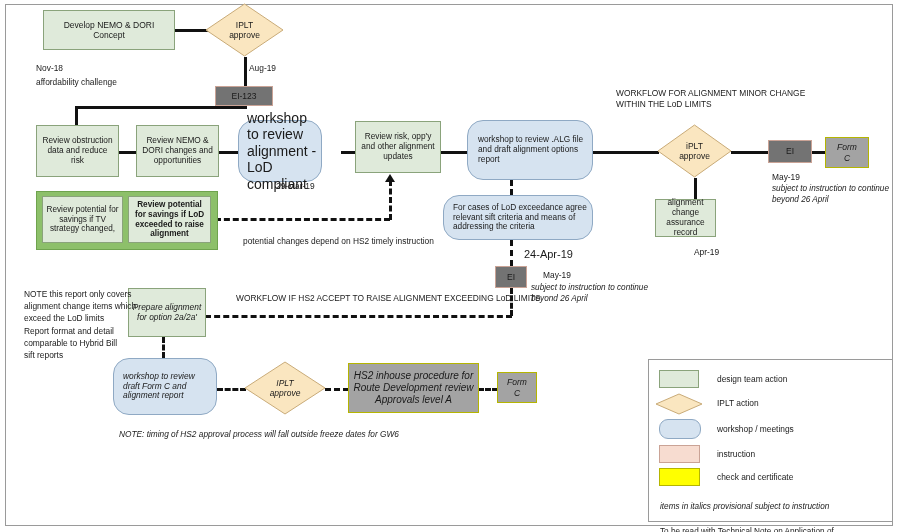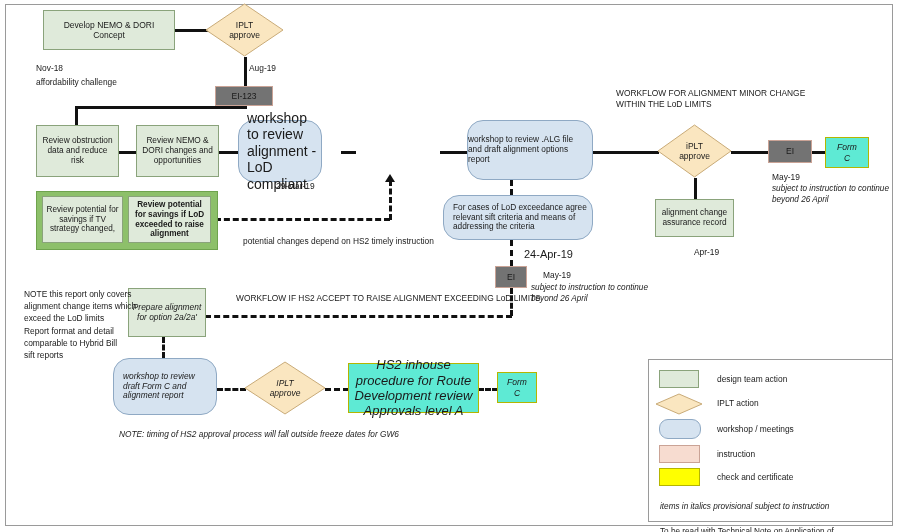--- a/index.html
+++ b/index.html
@@ -7,21 +7,21 @@
   #canvas{position:relative;width:900px;height:532px;background:#fff;overflow:hidden;}
   #frame{position:absolute;left:5px;top:4px;width:888px;height:522px;border:1px solid #9a9a9a;box-sizing:border-box;}
 
   .node{position:absolute;box-sizing:border-box;display:flex;align-items:center;justify-content:center;text-align:center;line-height:1.18;color:#1a1a1a;}
   .node span{display:block;width:100%;padding:0 3px;}
 
   .green{background:#dfeada;border:1px solid #8aa37b;}
   .greenwrap{background:#8dc06a;border:1px solid #6fa34e;}
   .blue{background:#d6e3f0;border:1px solid #8fa9c4;border-radius:16px;}
   .peach{background:#737373;border:1px solid #caa396;}
-  .yellow{background:#5eead4;border:1px solid #b5b500;}
+  .yellow{background:#a3a3a3;border:1px solid #b5b500;}
   .diamond-shape{position:absolute;}
   .diamond-shape svg{position:absolute;left:0;top:0;}
   .diamond-shape .dlabel{position:absolute;left:0;top:0;width:100%;height:100%;display:flex;align-items:center;justify-content:center;text-align:center;line-height:1.18;color:#1a1a1a;}
 
   .txt{position:absolute;color:#1a1a1a;line-height:1.32;white-space:pre-line;}
   .ital{font-style:italic;}
 
   .line{position:absolute;background:#111;}
   .hline{height:3px;}
   .vline{width:3px;}
@@ -99,38 +99,41 @@
   </div>
 
   <div class="node green" style="left:36px;top:125px;width:83px;height:52px;font-size:8.3px;">
     <span>Review obstruction data and reduce risk</span>
   </div>
 
   <div class="node blue" style="left:238px;top:120px;width:84px;height:62px;font-size:14px;">
     <span style="text-align:left;padding-left:8px;">workshop to review alignment - LoD compliant</span>
   </div>
 
+  <div class="node green" style="left:355px;top:121px;width:86px;height:52px;font-size:8.3px;">
+    <span>Review risk, opp'y and other alignment updates</span>
+  </div>
 
   <div class="node blue" style="left:467px;top:120px;width:126px;height:60px;font-size:8.3px;">
-    <span style="text-align:left;padding-left:0;">workshop to review .ALG file and draft alignment options report</span>
+    <span style="text-align:left;padding-left:10px;">workshop to review .ALG file and draft alignment options report</span>
   </div>
 
   <div class="node blue" style="left:443px;top:195px;width:150px;height:45px;font-size:8.3px;">
     <span style="text-align:left;padding-left:9px;">For cases of LoD exceedance agree relevant sift criteria and means of addressing the criteria</span>
   </div>
 
   <div class="diamond-shape" style="left:657px;top:124px;width:75px;height:54px;">
     <svg width="75" height="54" viewBox="0 0 75 54">
       <polygon points="37.5,1 74,27 37.5,53 1,27" fill="#fae6c0" stroke="#c9ab78" stroke-width="1"></polygon>
     </svg>
     <div class="dlabel" style="font-size:8.5px;white-space:pre-line;">iPLT
 approve</div>
   </div>
 
-  <div class="node green" style="left:655px;top:199px;width:79px;height:38px;font-size:8.3px;">
+  <div class="node green" style="left:655px;top:199px;width:61px;height:38px;font-size:8.3px;">
     <span>alignment change assurance record</span>
   </div>
 
   <div class="node peach" style="left:768px;top:140px;width:44px;height:23px;font-size:8.5px;">
     <span>EI</span>
   </div>
 
   <div class="node yellow ital" style="left:825px;top:137px;width:44px;height:31px;font-size:8.5px;white-space:pre-line;">
     <span style="white-space:pre-line;">Form
 C</span>
@@ -157,21 +160,21 @@
   </div>
 
   <div class="diamond-shape" style="left:244px;top:361px;width:82px;height:54px;">
     <svg width="82" height="54" viewBox="0 0 82 54">
       <polygon points="41,1 81,27 41,53 1,27" fill="#fae6c0" stroke="#c9ab78" stroke-width="1"></polygon>
     </svg>
     <div class="dlabel ital" style="font-size:8.5px;white-space:pre-line;">IPLT
 approve</div>
   </div>
 
-  <div class="node yellow ital" style="left:348px;top:363px;width:131px;height:50px;font-size:13px;font-style:italic;">
+  <div class="node yellow ital" style="left:348px;top:363px;width:131px;height:50px;font-size:10px;font-style:italic;">
     <span>HS2 inhouse procedure for Route Development review Approvals level A</span>
   </div>
 
   <div class="node yellow ital" style="left:497px;top:372px;width:40px;height:31px;font-size:8.5px;">
     <span style="white-space:pre-line;">Form
 C</span>
   </div>
 
   <div class="txt" style="left:584px;top:88px;font-size:8.4px;margin-left:32px;">WORKFLOW FOR ALIGNMENT MINOR CHANGE
 WITHIN THE LoD LIMITS</div>

